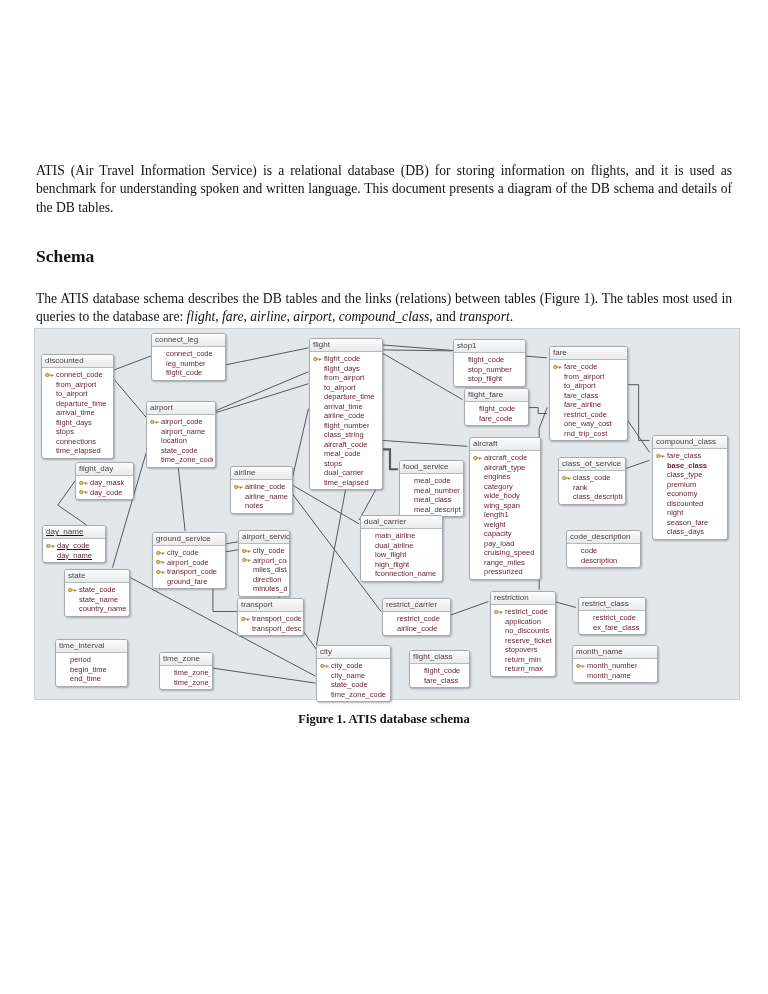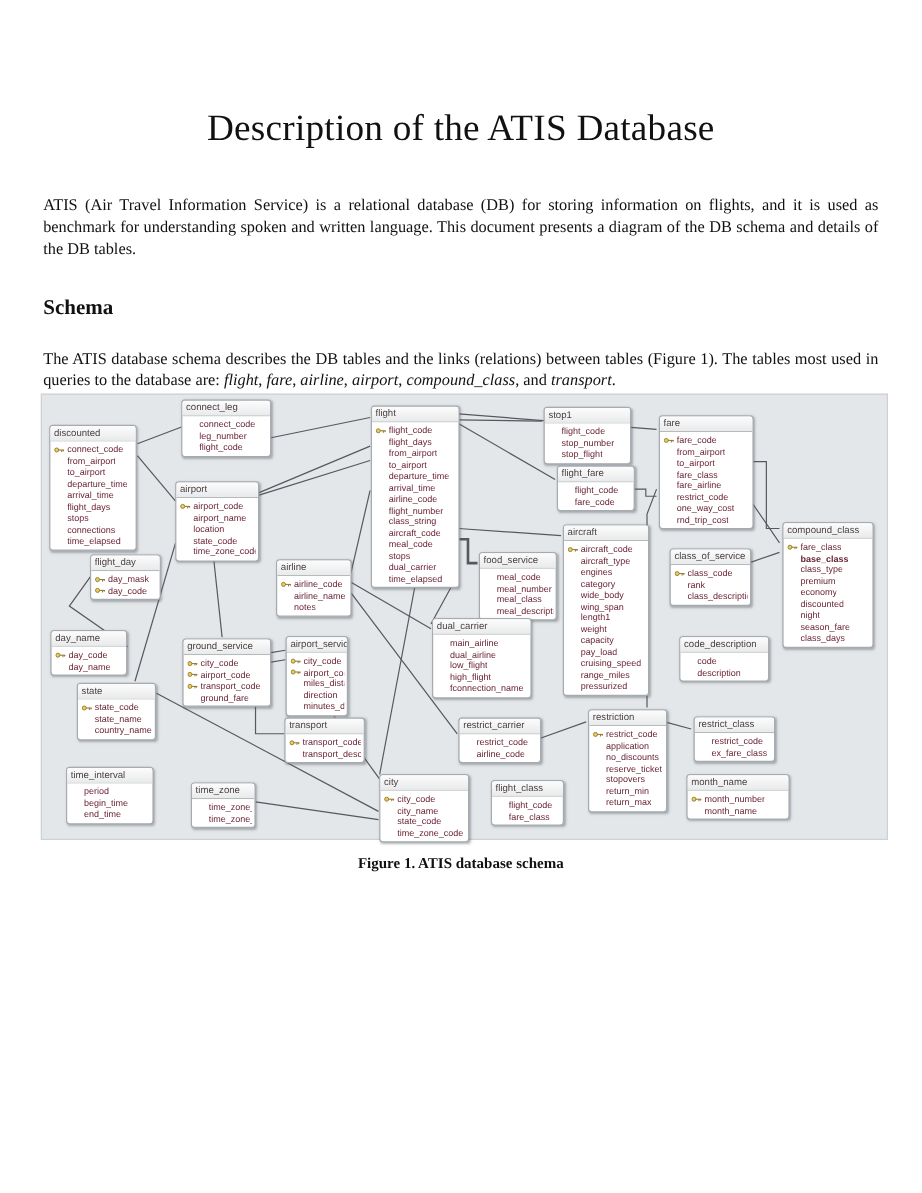--- a/index.html
+++ b/index.html
@@ -26,21 +26,20 @@
           border-radius:2px 2px 0 0;white-space:nowrap;overflow:hidden;}
   .entity-fields{padding:2px 2px 2px 3px;}
   .field-row{display:flex;align-items:center;height:9.5px;overflow:hidden;}
   .key-slot{flex:0 0 11px;display:inline-flex;align-items:center;}
   .field-label{font-size:7.5px;line-height:9.5px;color:#6b2435;white-space:nowrap;overflow:hidden;}
 </style>
 </head>
 <body>
 
 <div class="page">
-  <h1 class="doc-title">Description of the ATIS Database</h1>
 
   <p class="body-par par1">ATIS (Air Travel Information Service) is a relational database (DB) for storing information on flights, and it is used as benchmark for understanding spoken and written language. This document presents a diagram of the DB schema and details of the DB tables.</p>
 
   <h2 class="sec-head">Schema</h2>
 
   <p class="body-par par2"><span>The ATIS database schema describes the DB tables and the links (relations) between tables (Figure 1). The tables most used in queries to the database are: </span><i>flight</i><span>, </span><i>fare</i><span>, </span><i>airline</i><span>, </span><i>airport</i><span>, </span><i>compound_class</i><span>, and </span><i>transport</i><span>.</span></p>
 
   <div class="diagram">
       <svg viewBox="0 0 706 372" width="704" height="370" class="wires">
         <polyline points="79,41 116,27" fill="none" stroke="#55595e" stroke-width="1"></polyline>
@@ -495,21 +494,21 @@
             <span class="key-slot">
               <svg width="9" height="6" viewBox="0 0 16 9">
                 <circle cx="4" cy="4.5" r="3" fill="#e8cf5e" stroke="#8a6d1d" stroke-width="1.2"></circle>
                 <path d="M7 4.5h8M11.5 4.5v3M14 4.5v2" stroke="#8a6d1d" stroke-width="1.4" fill="none"></path>
               </svg>
             </span>
             <span class="field-label" style="color: rgb(107, 36, 53);">day_code</span>
           </div>
         </div>
       </div>
-      <div class="entity" style="left: 7px; top: 196px; width: 64px;">
+      <div class="entity" style="left: 7px; top: 196px; width: 64px; text-decoration: underline;">
         <div class="entity-title">day_name</div>
         <div class="entity-fields">
           <div class="field-row">
             <span class="key-slot">
               <svg width="9" height="6" viewBox="0 0 16 9">
                 <circle cx="4" cy="4.5" r="3" fill="#e8cf5e" stroke="#8a6d1d" stroke-width="1.2"></circle>
                 <path d="M7 4.5h8M11.5 4.5v3M14 4.5v2" stroke="#8a6d1d" stroke-width="1.4" fill="none"></path>
               </svg>
             </span>
             <span class="field-label" style="color: rgb(107, 36, 53);">day_code</span>

